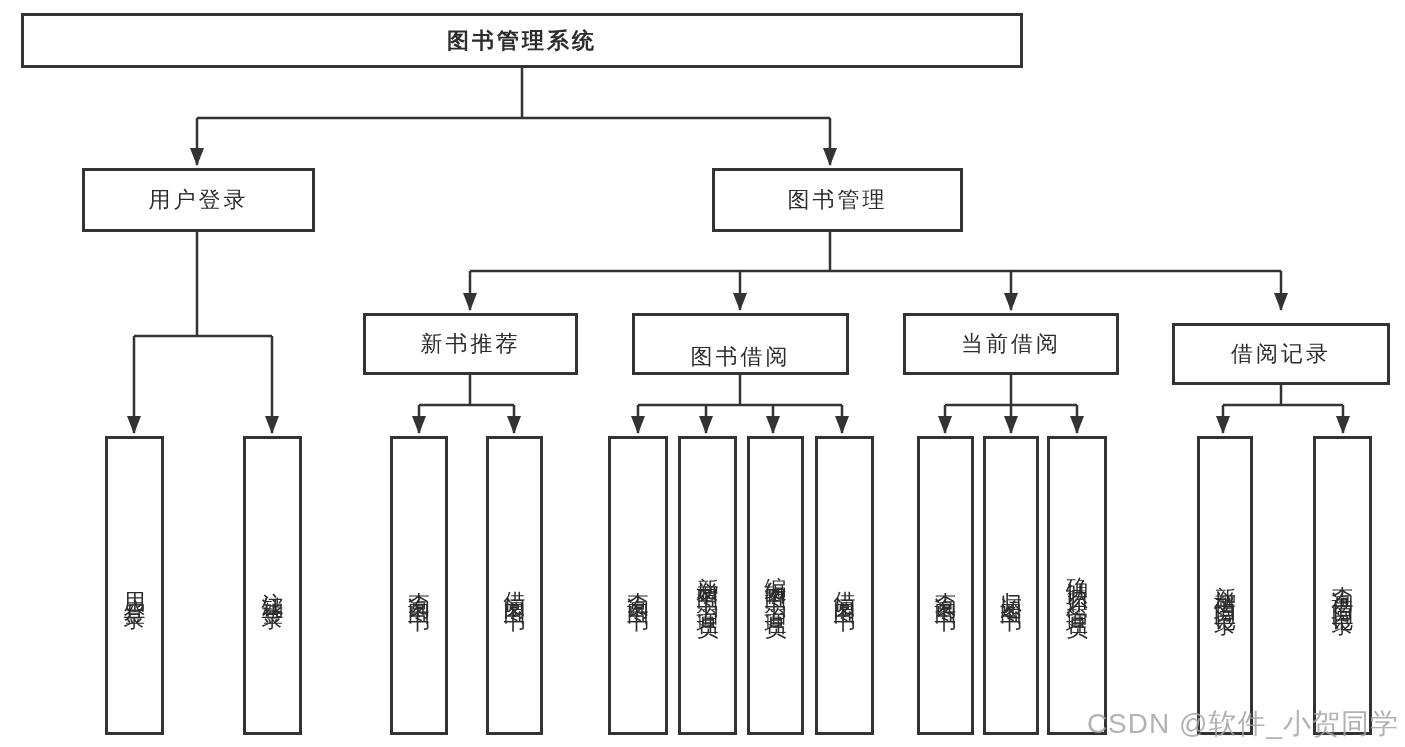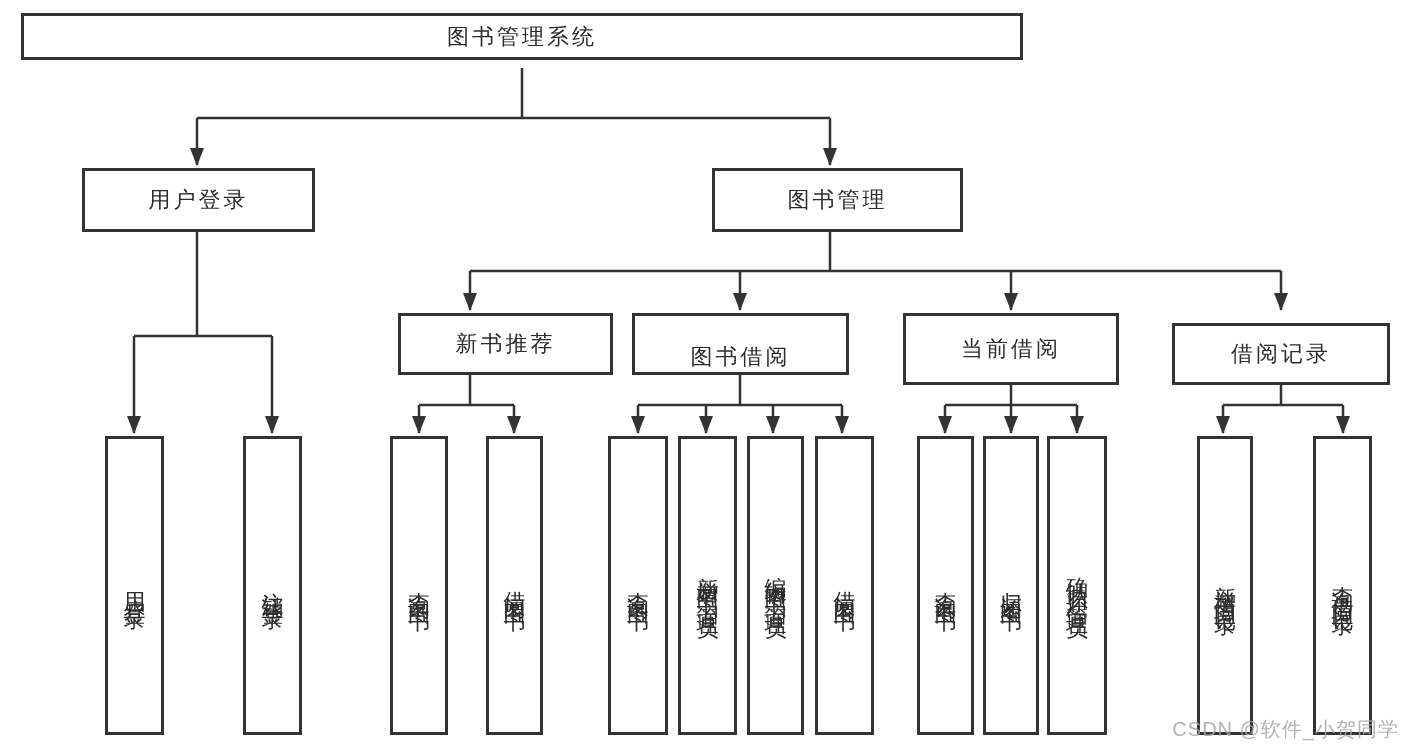--- a/index.html
+++ b/index.html
@@ -52,21 +52,21 @@
     font-size: 22px;
     line-height: 1;
     letter-spacing: 6px;
     color: #2b2b2b;
     white-space: nowrap;
   }
   .watermark {
     position: absolute;
     right: 6px;
     bottom: 4px;
-    font-size: 20px;
+    font-size: 28px;
     letter-spacing: 1px;
     color: rgba(164, 164, 164, 0.85);
     z-index: 5;
     white-space: nowrap;
   }
 </style>
 </head>
 <body>
 
 <div class="canvas">
@@ -114,38 +114,38 @@
       <path d="M1011,405 V433" marker-end="url(#arr)"></path>
       <path d="M1077,405 V433" marker-end="url(#arr)"></path>
 
       <path d="M1281,375 V405"></path>
       <path d="M1223,405 H1343"></path>
       <path d="M1223,405 V433" marker-end="url(#arr)"></path>
       <path d="M1343,405 V433" marker-end="url(#arr)"></path>
     </g>
   </svg>
 
-  <div class="node" style="left:21px; top:13px; width:1002px; height:47px;">
+  <div class="node" style="left:21px; top:13px; width:1002px; height:55px;font-weight:bold;">
     <span class="hlabel">图书管理系统</span>
   </div>
 
   <div class="node" style="left:82px; top:168px; width:233px; height:64px;">
     <span class="hlabel">用户登录</span>
   </div>
   <div class="node" style="left:712px; top:168px; width:251px; height:64px;">
     <span class="hlabel">图书管理</span>
   </div>
 
-  <div class="node" style="left:363px; top:313px; width:215px; height:62px;margin-left:35px;">
+  <div class="node" style="left:363px; top:313px; width:215px; height:62px;">
     <span class="hlabel">新书推荐</span>
   </div>
   <div class="node" style="left:632px; top:313px; width:217px; height:62px;align-items:flex-end;">
     <span class="hlabel">图书借阅</span>
   </div>
-  <div class="node" style="left:903px; top:313px; width:216px; height:72px;">
+  <div class="node" style="left:903px; top:313px; width:216px; height:62px;">
     <span class="hlabel">当前借阅</span>
   </div>
   <div class="node" style="left:1172px; top:313px; width:218px; height:62px;margin-top:10px;">
     <span class="hlabel">借阅记录</span>
   </div>
 
   <div class="vnode" style="left:105px; width:59px;">
     <span class="vlabel">用户登录</span>
   </div>
   <div class="vnode" style="left:243px; width:59px;">

